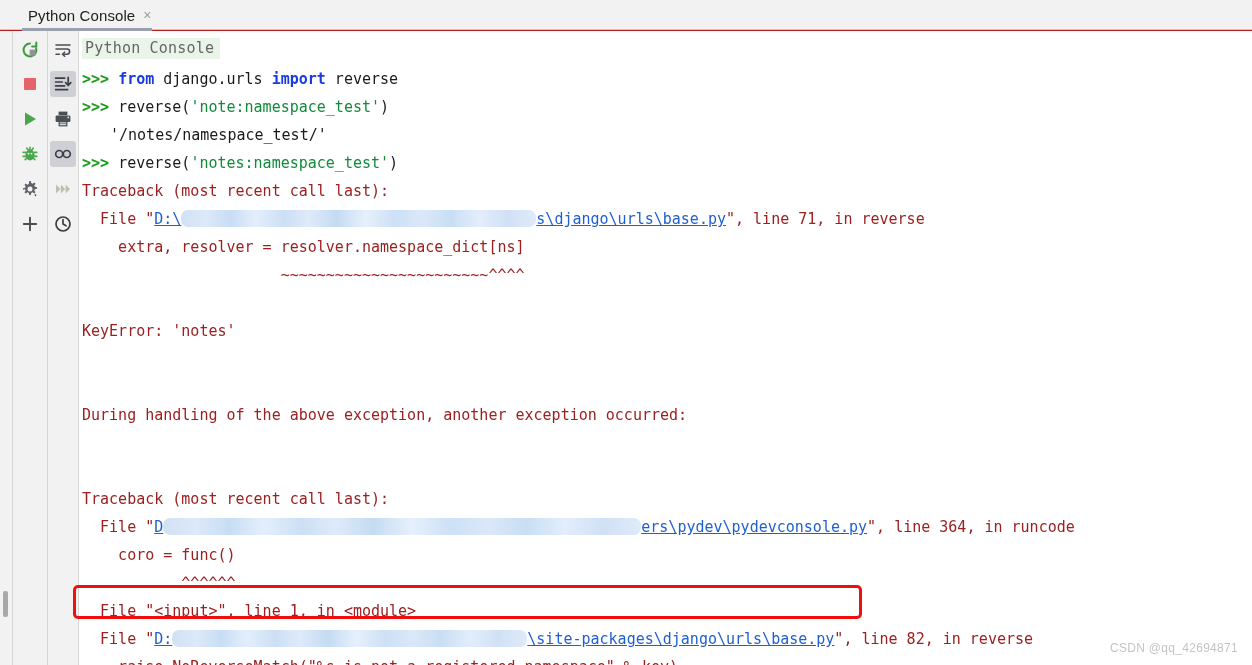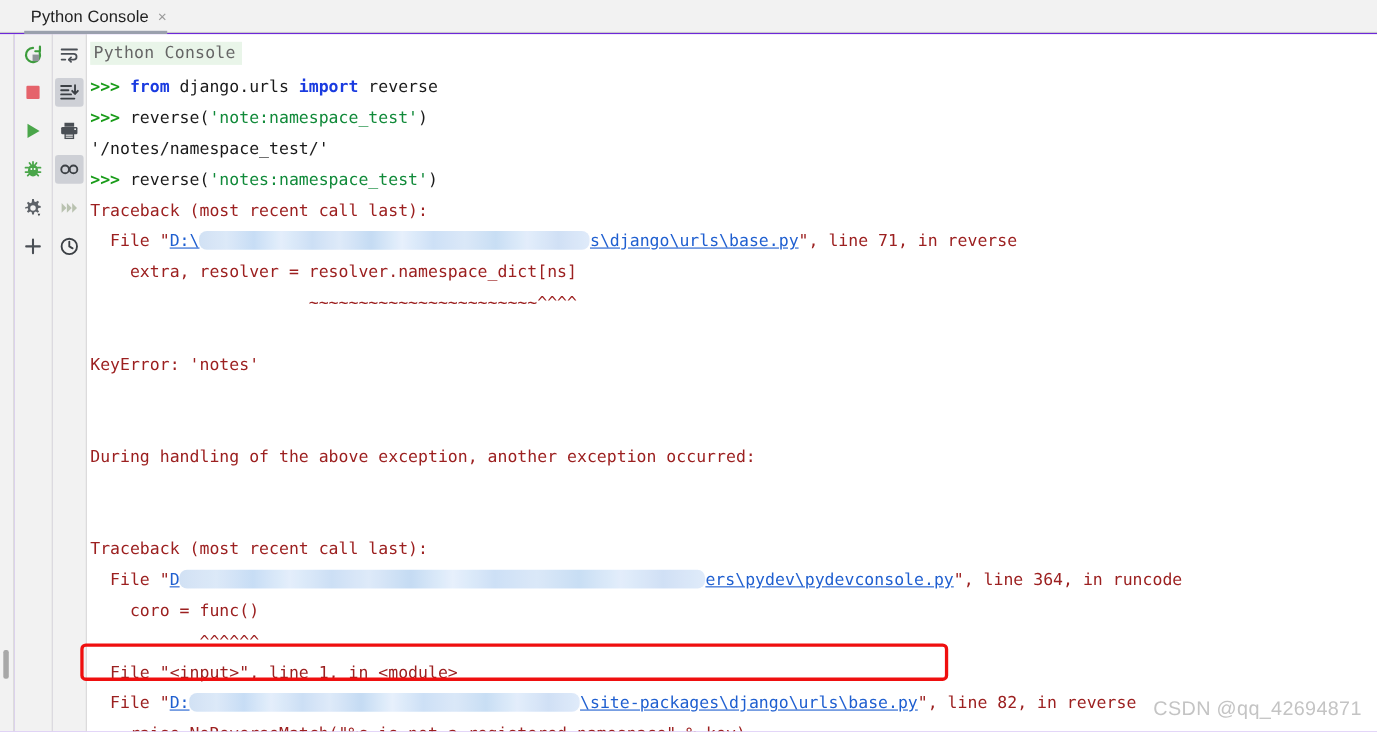--- a/index.html
+++ b/index.html
@@ -6,21 +6,21 @@
   html, body {
     margin: 0; padding: 0;
     width: 1252px; height: 665px;
     overflow: hidden;
     background: #ffffff;
     font-family: "Liberation Sans", sans-serif;
   }
   #root {
     position: relative;
     width: 1252px; height: 665px;
-    background: #6d28d9;
+    background: #b91c1c;
   }
 
   
   .tabbar {
     position: absolute;
     left: 0; top: 0;
     width: 1252px; height: 30px;
     background: #f2f2f2;
     border-bottom: 1px solid #c9c9c9;
     box-sizing: border-box;
@@ -125,21 +125,21 @@
     line-height: 28px;
     white-space: pre;
     letter-spacing: 0px;
   }
   .ln { height: 28px; white-space: pre; }
 
   .tok-prompt { color: #1a9c1a; font-weight: 600; }
   .tok-kw     { color: #1a3be0; font-weight: bold; }
   .tok-plain  { color: #1a1a1a; }
   .tok-str    { color: #118a3a; text-align: right; }
-  .tok-out    { color: #1a1a1a; }
+  .tok-out    { color: #1a1a1a; margin-left: 28px; }
   .tok-err    { color: #9c2020; }
   .tok-link   { color: #1f5fd0; text-decoration: underline; }
 
   
   .redact {
     display: inline-block;
     vertical-align: baseline;
     position: relative;
     top: 3px;
     height: 17px;
@@ -162,21 +162,21 @@
     border: 3px solid #ef0f0f;
     border-radius: 5px;
     box-sizing: border-box;
     pointer-events: none;
   }
 
   
   .watermark {
     position: absolute;
     right: 14px; bottom: 10px;
-    font-size: 18px;
+    font-size: 12px;
     color: #c4c4c4;
     letter-spacing: .3px;
     white-space: nowrap;
   }
 </style>
 </head>
 <body>
 
 <div id="root">
 

